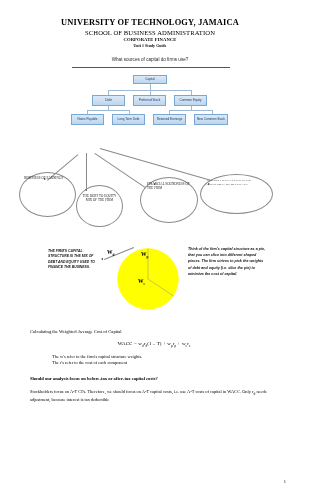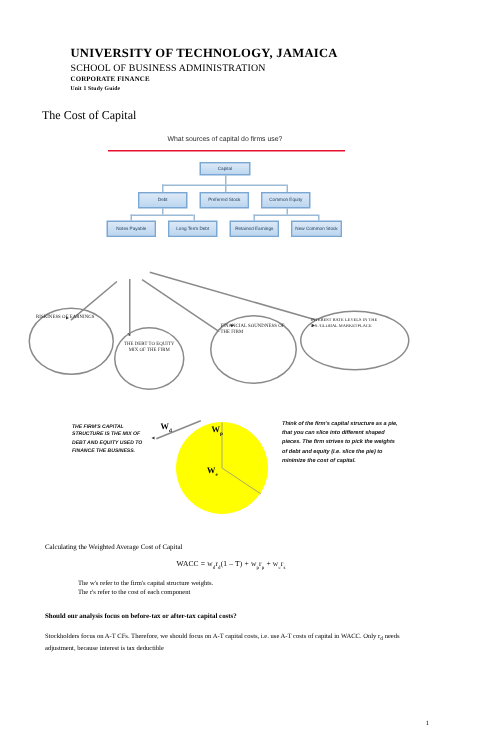--- a/index.html
+++ b/index.html
@@ -7,21 +7,21 @@
     width:300px;height:494px;
     background:#ffffff;
     font-family:"Liberation Serif", serif;
     color:#000;
     overflow:hidden;
     position:relative;
   }
   .page{position:relative;width:300px;height:494px;box-sizing:border-box;}
 
   
-  .masthead{padding-top:30px;margin-left:47px;}
+  .masthead{text-align:center;padding-top:17px;}
   .uni{font-size:8.4px;font-weight:bold;letter-spacing:.2px;line-height:11px;}
   .school{font-size:6.6px;line-height:9px;letter-spacing:.1px;}
   .course{font-size:4.6px;font-weight:bold;line-height:6.5px;letter-spacing:.1px;}
   .unit{font-size:3.8px;font-weight:bold;line-height:5.5px;letter-spacing:.1px;}
 
   .h-title{font-size:8px;margin:9px 0 0 28px;line-height:11px;}
 
   
   .slide1{position:relative;margin-top:8px;height:78px;}
   .slide1 .cap{
@@ -88,21 +88,20 @@
 
 <div class="page">
 
   <div class="masthead">
     <div class="uni">UNIVERSITY OF TECHNOLOGY, JAMAICA</div>
     <div class="school">SCHOOL OF BUSINESS ADMINISTRATION</div>
     <div class="course">CORPORATE FINANCE</div>
     <div class="unit">Unit 1 Study Guide</div>
   </div>
 
-  <div class="h-title">The Cost of Capital</div>
 
   <div class="slide1">
     <div class="cap">What sources of capital do firms use?</div>
     <div class="redline"></div>
 
     <div class="tree">
 
       <div class="conn" style="left:149.5px;top:11px;width:.6px;height:6px;"></div>
       <div class="conn" style="left:108px;top:17px;width:83px;height:.6px;"></div>
       <div class="conn" style="left:108px;top:17px;width:.6px;height:5px;"></div>

